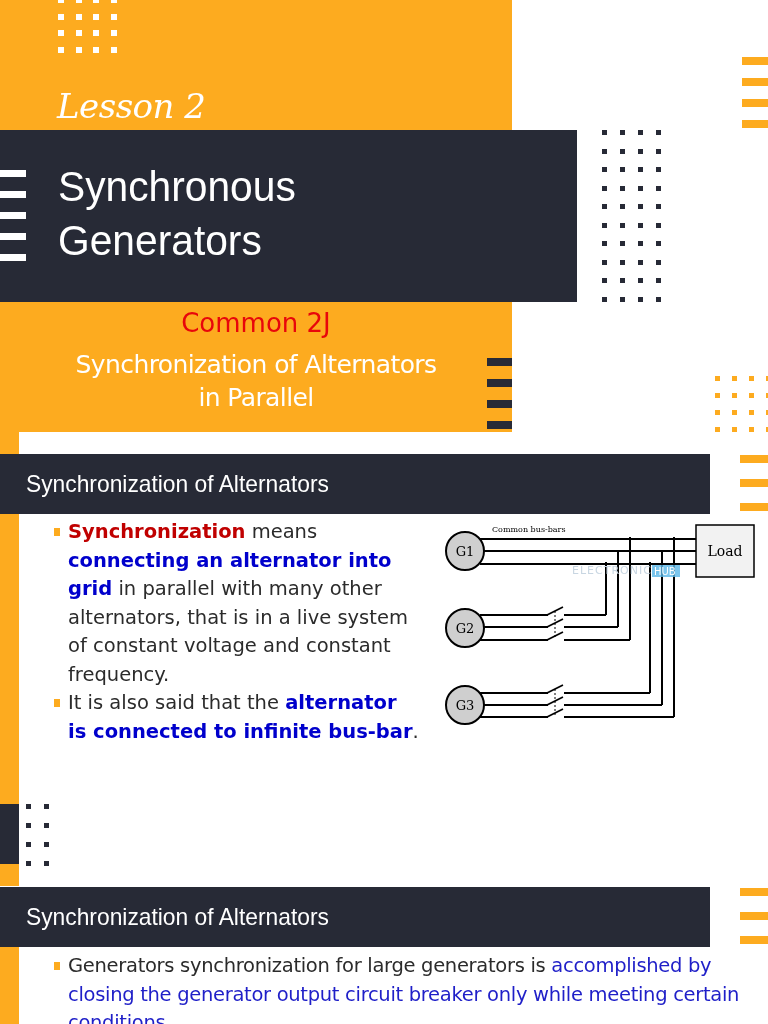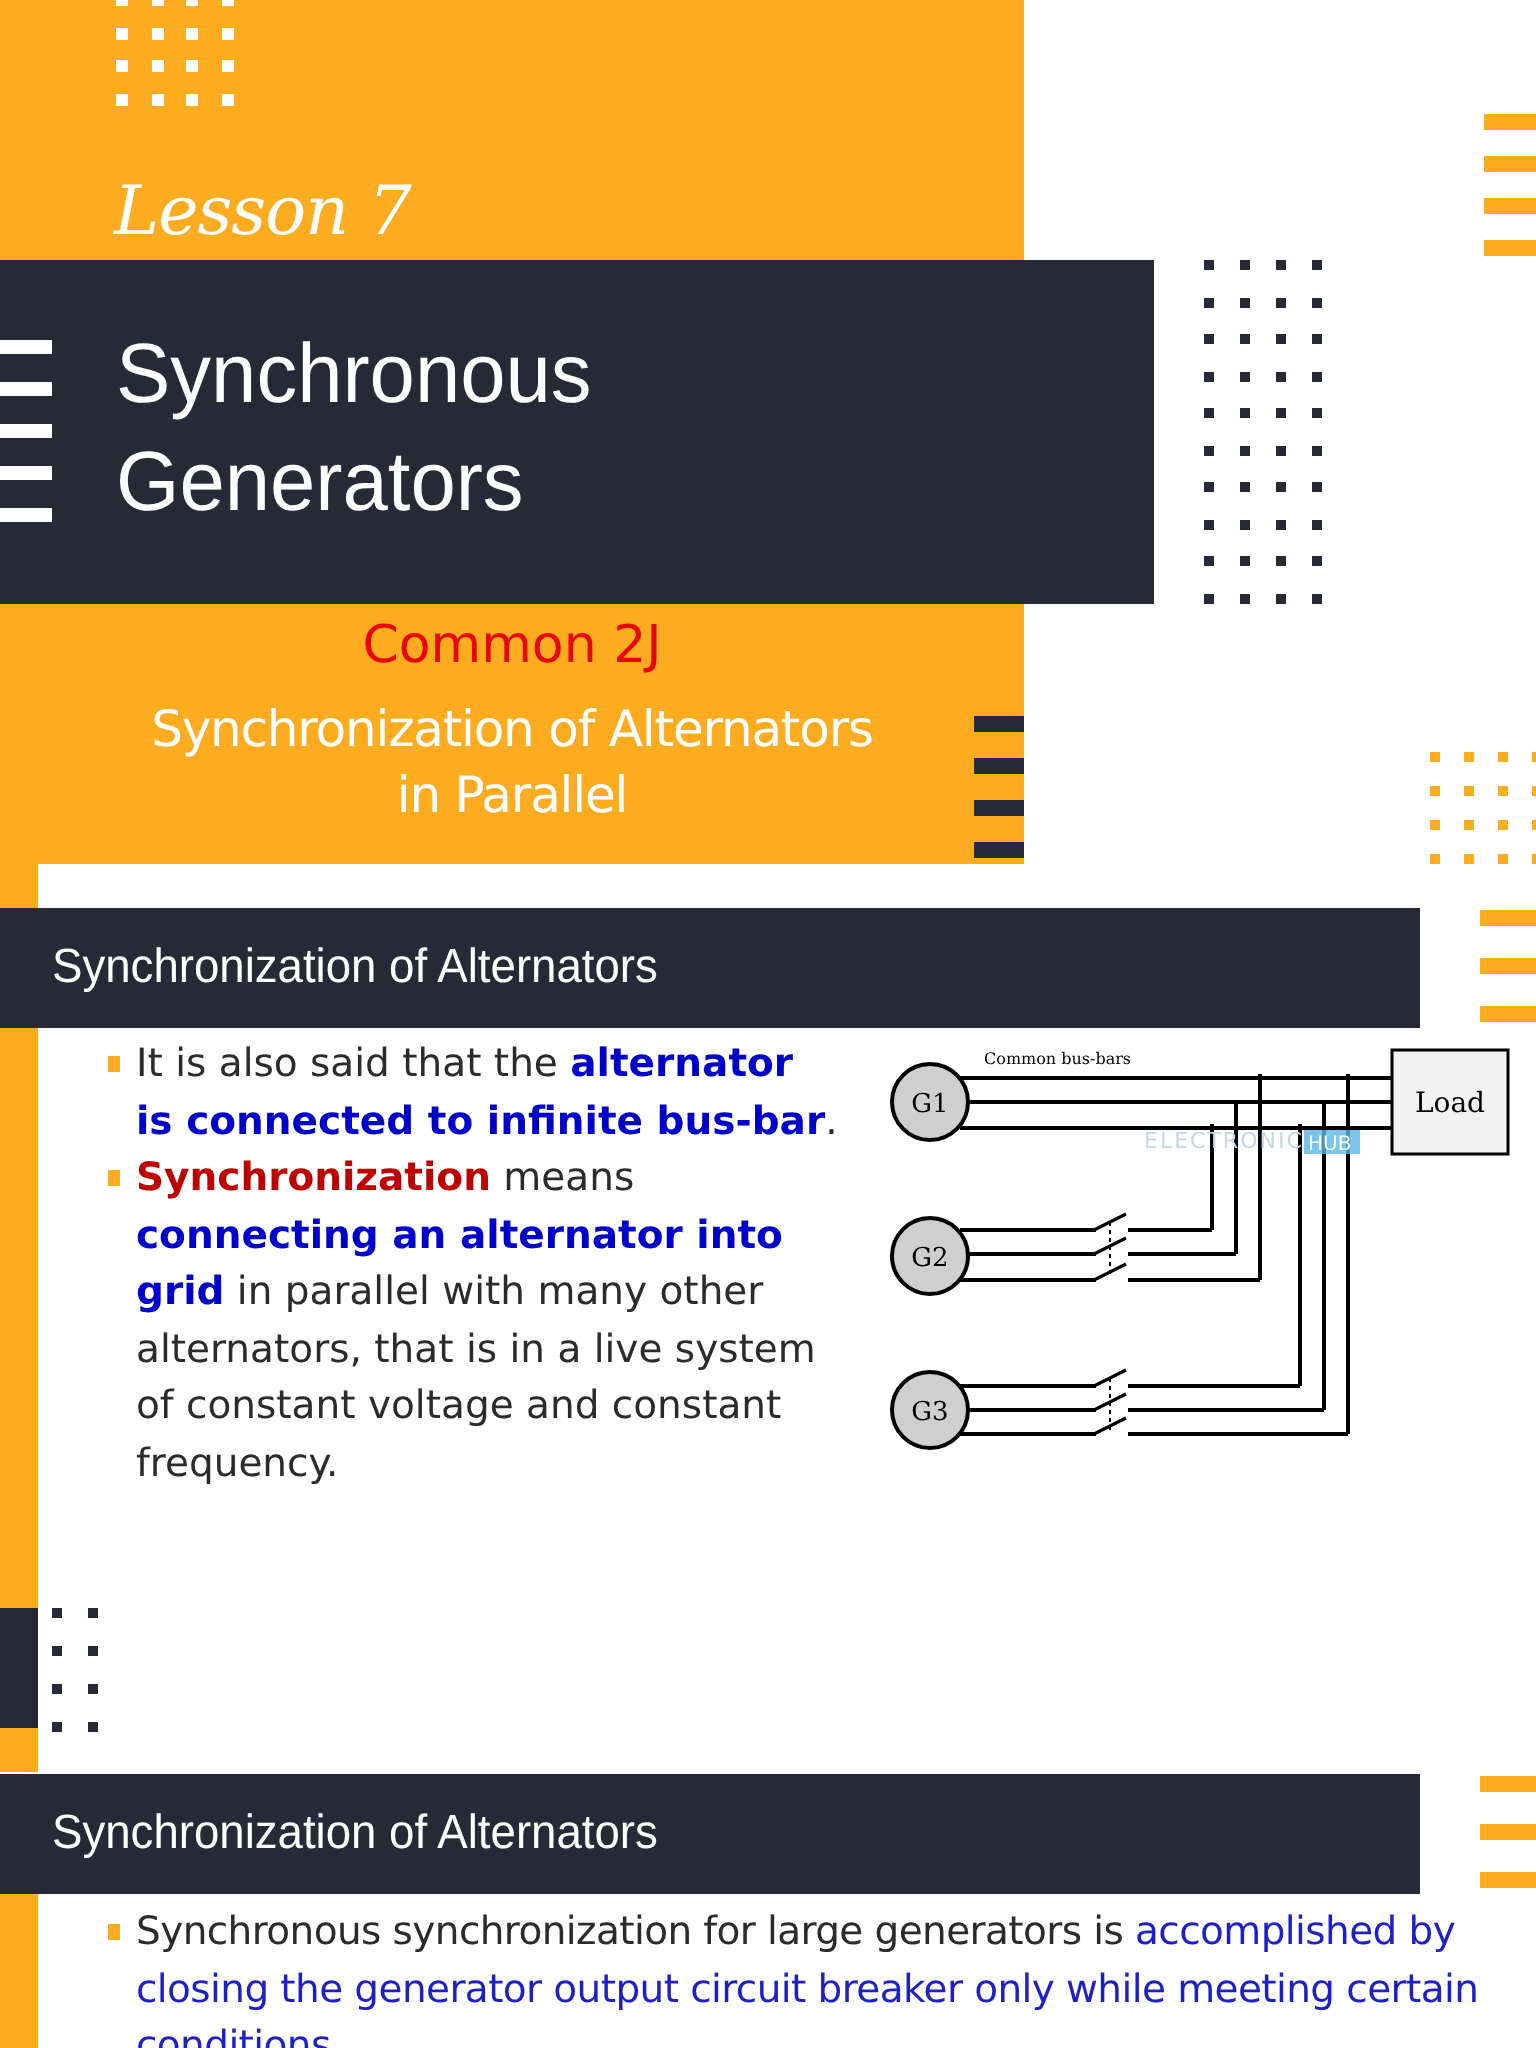--- a/index.html
+++ b/index.html
@@ -71,21 +71,21 @@
     <span style="left: 53.5px; top: 13.5px;"></span>
     <span style="left: 1px; top: 30px;"></span>
     <span style="left: 18.5px; top: 30px;"></span>
     <span style="left: 36px; top: 30px;"></span>
     <span style="left: 53.5px; top: 30px;"></span>
     <span style="left: 1px; top: 46.5px;"></span>
     <span style="left: 18.5px; top: 46.5px;"></span>
     <span style="left: 36px; top: 46.5px;"></span>
     <span style="left: 53.5px; top: 46.5px;"></span>
   </div>
-<div class="abs lesson">Lesson 7</div>
+<div class="abs lesson">Lesson 2</div>
 
 <div class="abs dark-title"></div>
 <div class="abs title-bars">
   <span style="top:0"></span>
     <span style="top:21px"></span>
     <span style="top:42px"></span>
     <span style="top:63px"></span>
     <span style="top:84px"></span>
 </div>
 <div class="abs title-text">
@@ -180,22 +180,22 @@
 
 <div class="abs header-bar" style="top:454px"></div>
 <div class="abs header-text" style="top:454px">Synchronization of Alternators</div>
 <div class="abs bars-right" style="top:455px">
   <span style="top:0"></span>
     <span style="top:24px"></span>
     <span style="top:48px"></span>
 </div>
 
 <div class="abs bullets" id="bullets2">
+    <div class="bullet"><span class="bullet-mark"></span><span class="red">Synchronization</span><span> means </span><span class="blue">connecting an alternator into grid</span><span> in parallel with many other alternators, that is in a live system of constant voltage and constant frequency.</span></div>
     <div class="bullet"><span class="bullet-mark"></span><span>It is also said that the </span><span class="blue">alternator is connected to infinite bus-bar</span><span>.</span></div>
-    <div class="bullet"><span class="bullet-mark"></span><span class="red">Synchronization</span><span> means </span><span class="blue">connecting an alternator into grid</span><span> in parallel with many other alternators, that is in a live system of constant voltage and constant frequency.</span></div>
   </div>
 
 <svg class="abs diagram" viewBox="0 0 320 210" width="320" height="210">
   <g fill="none" stroke="#000" stroke-width="2">
 
     <line x1="40" y1="21" x2="256" y2="21"></line>
     <line x1="40" y1="33" x2="256" y2="33"></line>
     <line x1="40" y1="46" x2="256" y2="46"></line>
 
     <line x1="40" y1="97" x2="108" y2="97"></line>
@@ -265,14 +265,14 @@
 
 <div class="abs side-orange" style="top:946px;height:78px"></div>
 <div class="abs header-bar" style="top:887px"></div>
 <div class="abs header-text" style="top:887px">Synchronization of Alternators</div>
 <div class="abs bars-right" style="top:888px">
   <span style="top:0"></span>
     <span style="top:24px"></span>
     <span style="top:48px"></span>
 </div>
 <div class="abs bullets2" id="bullets3">
-    <div class="bullet"><span class="bullet-mark"></span><span>Synchronous synchronization for large generators is </span><span class="blue-normal">accomplished by closing the generator output circuit breaker only while meeting certain conditions</span></div>
+    <div class="bullet"><span class="bullet-mark"></span><span>Generators synchronization for large generators is </span><span class="blue-normal">accomplished by closing the generator output circuit breaker only while meeting certain conditions</span></div>
   </div>
 
 </body></html>

